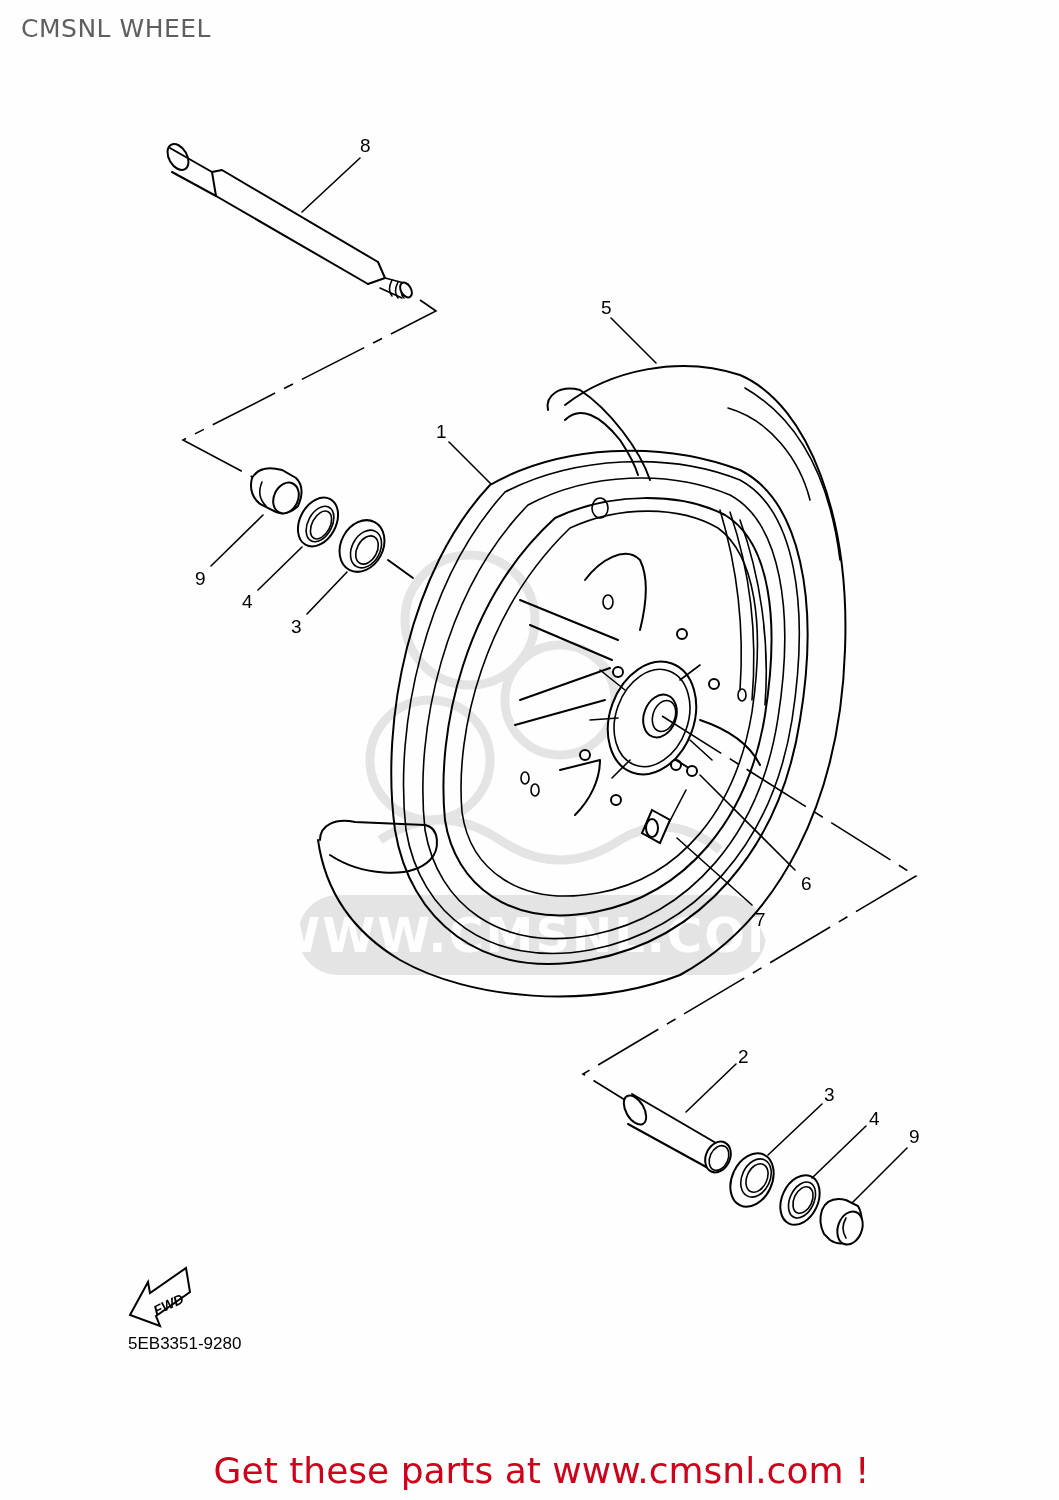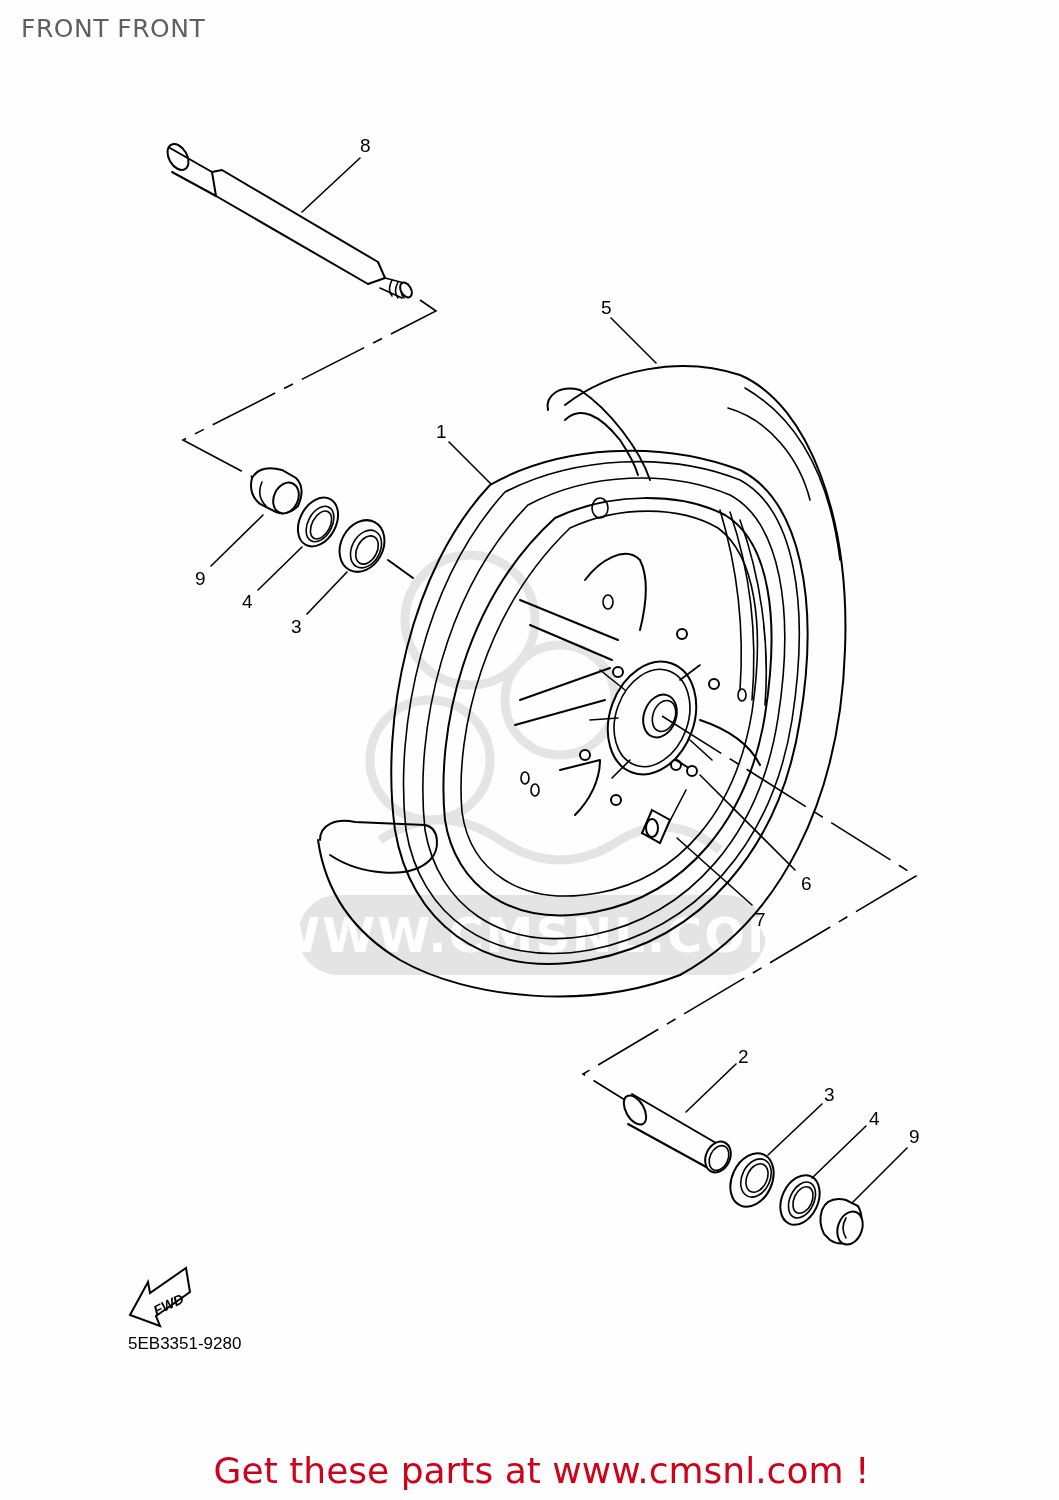--- a/index.html
+++ b/index.html
@@ -12,21 +12,21 @@
     .footer-link { position: absolute; left: 12px; width: 1059px; top: 1450px; text-align: center; font-size: 36px; color: #d0021b; font-family: "DejaVu Sans", sans-serif; text-decoration: none; cursor: pointer; }
     .ln { fill: none; stroke: #000; stroke-width: 2; stroke-linecap: round; stroke-linejoin: round; }
     .ln-thin { fill: none; stroke: #000; stroke-width: 1.6; stroke-linecap: round; }
     .fill-w { fill: #fdfefd; stroke: #000; stroke-width: 2; }
     .dash { fill: none; stroke: #000; stroke-width: 1.6; stroke-dasharray: 70 10 10 10; }
     .wm { fill: none; stroke: #e4e4e4; stroke-width: 9; }
   </style>
 </head>
 <body>
 
-<div class="page-title">FRONT FRONT</div>
+<div class="page-title">CMSNL WHEEL</div>
 
 <svg class="diagram" viewBox="0 0 1059 1500" xmlns="http://www.w3.org/2000/svg">
 
   <g>
     <circle class="wm" cx="470" cy="620" r="65"></circle>
     <circle class="wm" cx="560" cy="700" r="55"></circle>
     <circle class="wm" cx="430" cy="760" r="60"></circle>
     <path class="wm" d="M380 840 q60 -40 120 0 q60 40 120 0 q50 -30 100 10"></path>
     <rect x="298" y="895" width="468" height="80" rx="40" fill="#e4e4e4"></rect>
     <text class="watermark" x="532" y="952" text-anchor="middle">WWW.CMSNL.COM</text>

